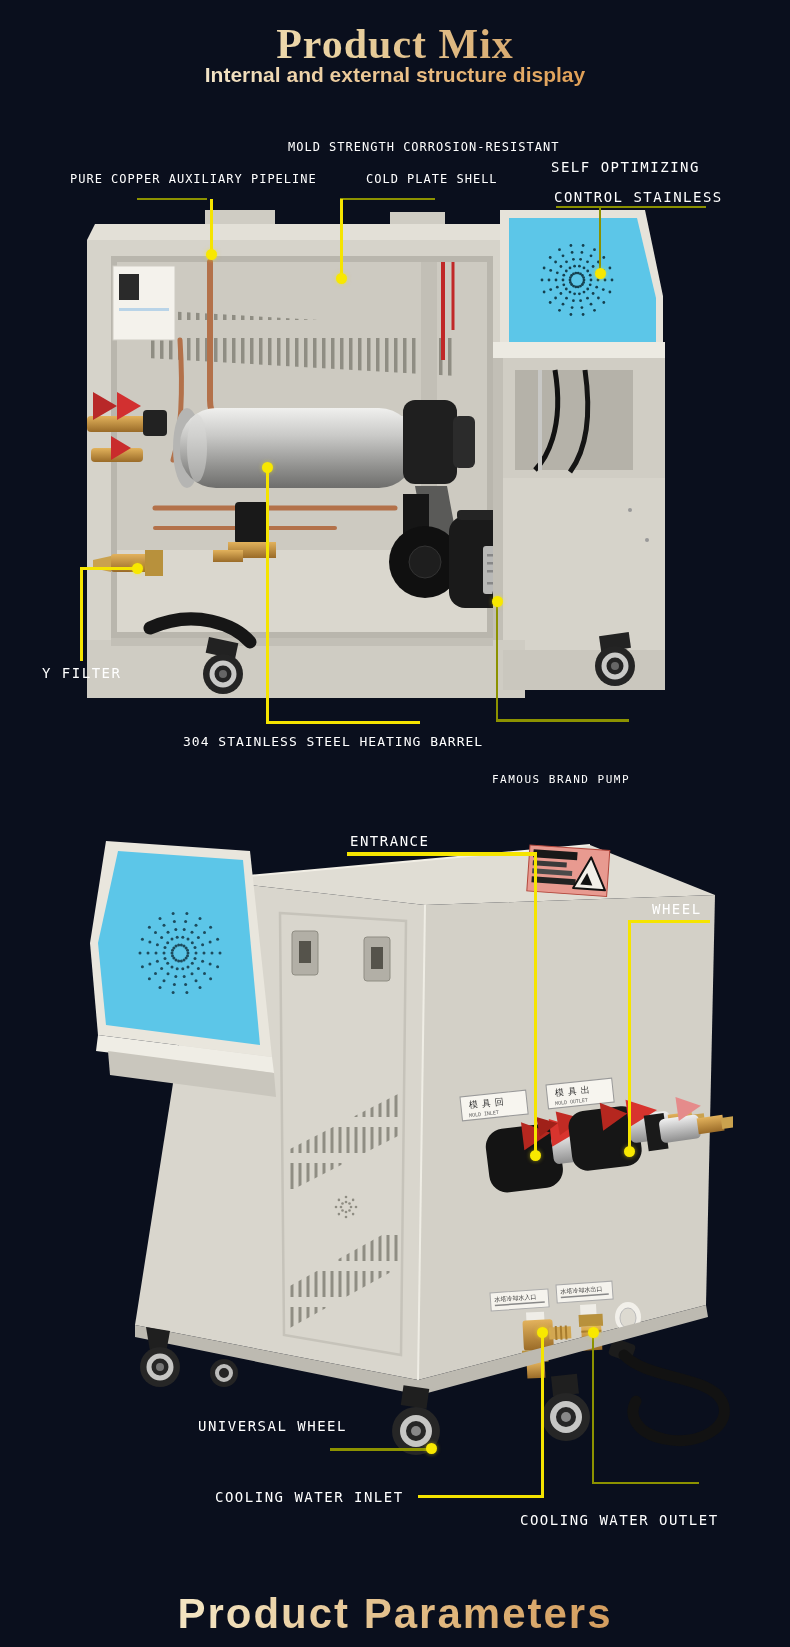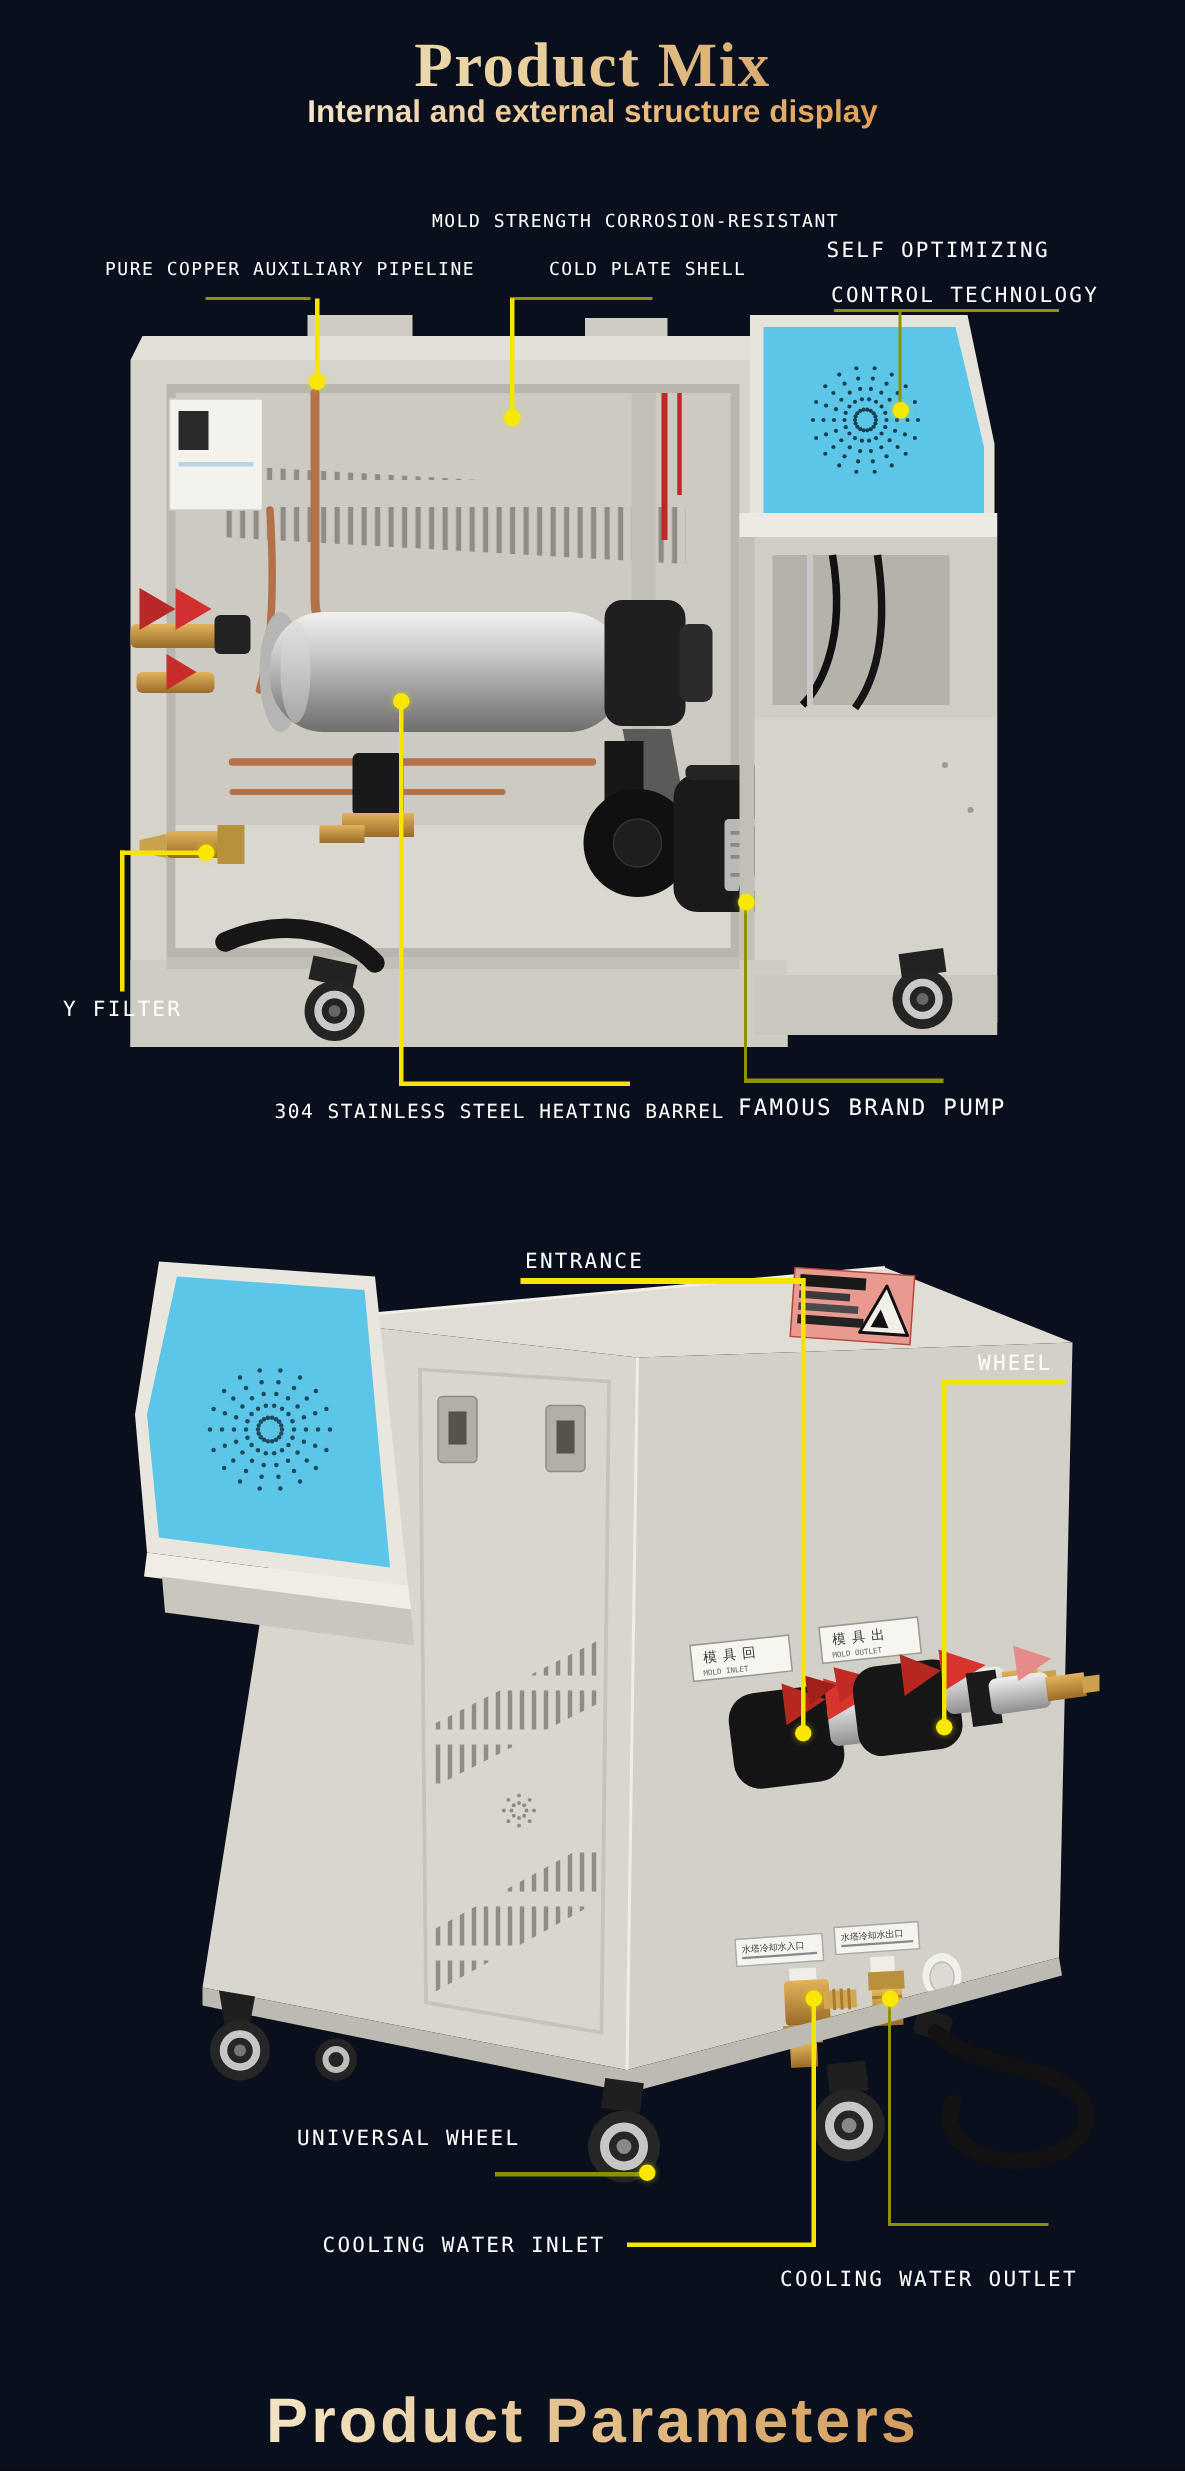--- a/index.html
+++ b/index.html
@@ -15,21 +15,21 @@
          font-family:"Liberation Sans","DejaVu Sans",sans-serif;font-weight:bold;font-size:21px;
          background:linear-gradient(90deg,#f3e6ca 25%,#e7b372 60%,#d98f3f 85%);
          -webkit-background-clip:text;background-clip:text;color:transparent;}
   .footer-title{left:0;top:1590px;width:790px;text-align:center;
          font-family:"Liberation Sans","DejaVu Sans",sans-serif;font-weight:bold;font-size:42px;
          background:linear-gradient(90deg,#f2e3c0 25%,#ddb176 60%,#cf9454 85%);
          -webkit-background-clip:text;background-clip:text;color:transparent;letter-spacing:2px;}
   
   .co{color:#ffffff;font-size:12px;letter-spacing:1px;white-space:nowrap;}
   .co.md{font-size:14px;letter-spacing:1.5px;}
-  .co.lg{font-size:15px;letter-spacing:1.5px;}
+  .co.lg{font-size:11px;letter-spacing:1.5px;margin-top:44px;}
   
   .ln{background:#f5e400;}
   .ln.olive{background:#8c9200;}
   .dot{width:11px;height:11px;border-radius:50%;background:#f8e800;box-shadow:0 0 4px #f8e80088;}
 </style>
 </head>
 <body>
 
 <div class="page">
 
@@ -251,21 +251,21 @@
       <circle cx="530" cy="456" r="20" fill="#242424"></circle>
       <circle cx="530" cy="456" r="11" fill="none" stroke="#c9c9c7" stroke-width="5"></circle>
       <circle cx="530" cy="456" r="4" fill="#666"></circle>
     </g>
   </svg>
 
   <div class="abs co" style="left:288px;top:140px">MOLD STRENGTH CORROSION-RESISTANT</div>
   <div class="abs co" style="left:366px;top:172px">COLD PLATE SHELL</div>
   <div class="abs co" style="left:70px;top:172px">PURE COPPER AUXILIARY PIPELINE</div>
   <div class="abs co md" style="left:551px;top:159px">SELF OPTIMIZING</div>
-  <div class="abs co md" style="left:554px;top:189px">CONTROL TECHNOLOGY</div>
+  <div class="abs co md" style="left:554px;top:189px">CONTROL STAINLESS</div>
   <div class="abs co md" style="left:42px;top:665px">Y FILTER</div>
   <div class="abs co" style="left:183px;top:734px;font-size:13px">304 STAINLESS STEEL HEATING BARREL</div>
   <div class="abs co lg" style="left:492px;top:729px">FAMOUS BRAND PUMP</div>
 
   <div class="abs ln olive" style="left:137px;top:198px;width:70px;height:2px"></div>
   <div class="abs ln" style="left:210px;top:199px;width:3px;height:52px"></div>
   <div class="abs dot" style="left:206px;top:249px"></div>
   <div class="abs ln olive" style="left:340px;top:198px;width:95px;height:2px"></div>
   <div class="abs ln" style="left:340px;top:199px;width:3px;height:78px"></div>
   <div class="abs dot" style="left:336px;top:273px"></div>

